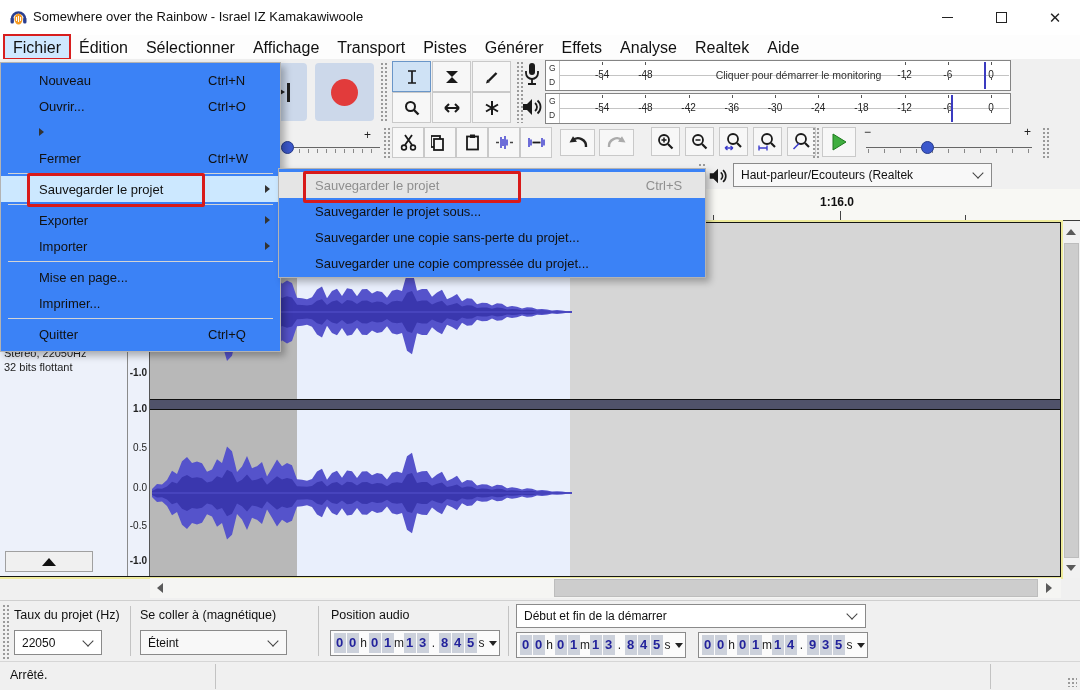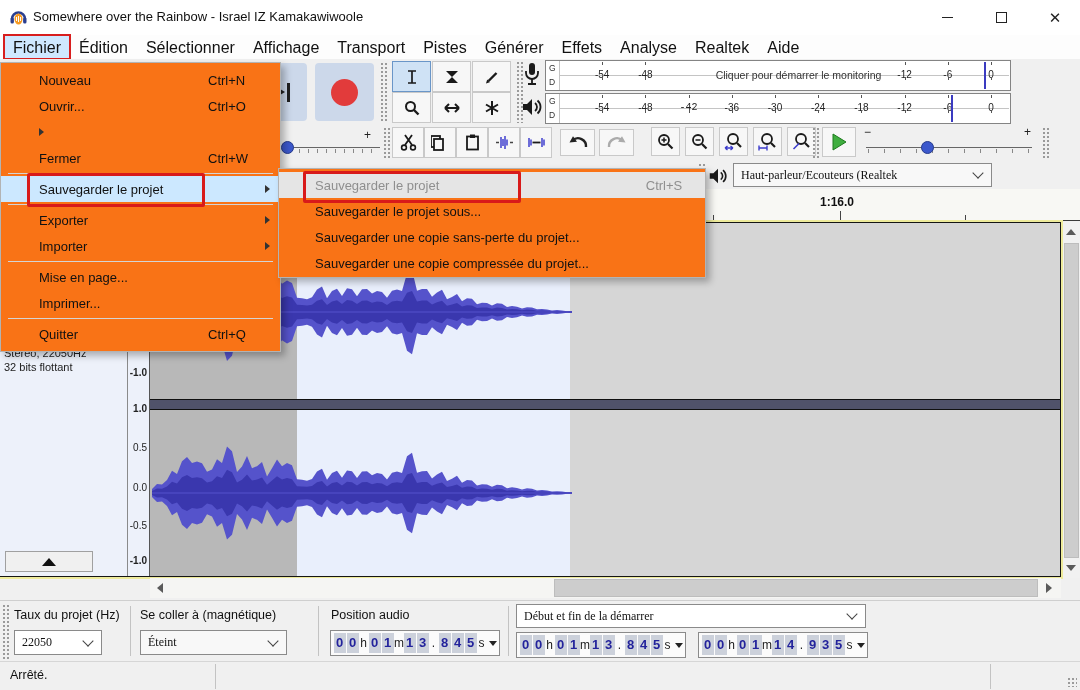--- a/index.html
+++ b/index.html
@@ -35,21 +35,21 @@
   .mt-label{position:absolute;width:26px;text-align:center;font-size:10px;color:#222;top:8px;}
   .mt-tick{position:absolute;width:1px;height:3px;background:#555;}
   .mt-cursor{position:absolute;width:2px;top:1px;bottom:1px;background:#3b3bc0;}
   .mt-monitor{position:absolute;font-size:10.5px;color:#333;top:8px;text-align:center;}
   
   .slider-line{height:1px;background:#666;}
   .slider-ticks{height:4px;background-image:repeating-linear-gradient(to right,#888 0,#888 1px,transparent 1px,transparent 9px);}
   .slider-thumb{width:13px;height:13px;border-radius:50%;background:#3c58cc;border:1px solid #253a8c;box-sizing:border-box;}
   .plusminus{font-size:12px;color:#222;}
   .combo{background:#f8f8f8;border:1px solid #8a8a8a;box-sizing:border-box;display:flex;align-items:center;font-size:12px;}
-  .combo .cb-text{flex:1;padding-left:7px;white-space:nowrap;overflow:hidden;font-family:Liberation Serif, serif;}
+  .combo .cb-text{flex:1;padding-left:7px;white-space:nowrap;overflow:hidden;}
   .chev{width:7px;height:7px;border-right:1.6px solid #444;border-bottom:1.6px solid #444;transform:rotate(45deg);margin-right:9px;margin-top:-4px;flex:none;}
   
   #timeline{left:0;top:189px;width:1080px;height:32px;background:#f8f8f4;border-bottom:1px solid #3a3a3a;box-sizing:border-box;}
   #timeline-label{left:820px;top:6px;font-size:12px;font-weight:bold;}
   .tl-tick{position:absolute;width:1px;background:#444;bottom:0;}
   
   #track{left:0;top:222px;width:1061px;height:355px;border-top:1px solid #151515;border-bottom:1px solid #151515;border-right:1px solid #151515;box-sizing:border-box;box-shadow:0 0 0 2px #eeeb9b;background:#d6d6d6;}
   #track-panel{left:0;top:0;width:128px;height:100%;background:#edf1fa;border-right:1px solid #8a8a8a;box-sizing:border-box;}
   .track-info{left:4px;font-size:11px;color:#222;white-space:nowrap;}
   #collapse-btn{left:5px;top:328px;width:88px;height:21px;background:#f0f0f0;border:1px solid #a0a0a0;box-sizing:border-box;display:flex;align-items:center;justify-content:center;}
@@ -74,21 +74,21 @@
   .vdiv{position:absolute;width:1px;background:#c3c3c3;}
   .timefield{position:absolute;height:26px;background:#fbfbfb;border:1px solid #8a8a8a;box-sizing:border-box;display:flex;align-items:center;padding:0 2px;}
   .timefield .digit{display:inline-block;width:12px;height:20px;line-height:20px;text-align:center;background:#ccd1db;color:#23239c;font-weight:bold;font-size:13px;font-family:"Liberation Sans",sans-serif;margin:0 0.5px;}
   .timefield .unit{display:inline-block;width:9px;text-align:center;color:#222;font-size:12px;}
   .timefield .caret{width:0;height:0;border-left:4px solid transparent;border-right:4px solid transparent;border-top:5px solid #222;margin-left:3px;}
   
   #statusbar{left:0;top:661px;width:1080px;height:29px;background:#f0f0f0;border-top:1px solid #d6d6d6;box-sizing:border-box;}
   #status-text{left:10px;top:6px;font-size:12.5px;}
   .grip-corner{right:3px;bottom:3px;width:10px;height:10px;background-image:radial-gradient(#9a9a9a 1px,transparent 1.2px);background-size:4px 4px;}
   
-  .menu{background:#f97316;border:1px solid #b3b3b3;box-shadow:4px 4px 7px rgba(0,0,0,0.28);box-sizing:border-box;z-index:100;}
+  .menu{background:#3b82f6;border:1px solid #b3b3b3;box-shadow:4px 4px 7px rgba(0,0,0,0.28);box-sizing:border-box;z-index:100;}
   #file-menu{left:0;top:62px;width:281px;height:290px;padding-top:4px;}
   .fm-row{display:flex;align-items:center;height:26px;padding:0 10px 0 38px;font-size:13px;position:relative;}
   .fm-row.hl{background:#cce8ff;}
   .fm-label{flex:1;white-space:nowrap;}
   .fm-short{width:62px;text-align:left;white-space:nowrap;margin-left:21px;}
   .fm-arrow{width:0;height:0;border-left:5px solid #333;border-top:4px solid transparent;border-bottom:4px solid transparent;}
   .fm-sep{border-top:1px solid #d4d4d4;margin:2px 7px;}
   .red-box{position:absolute;border:3px solid #d81a1a;border-radius:2px;pointer-events:none;z-index:5;}
   #save-submenu{left:278px;top:168px;width:428px;height:110px;padding-top:3px;}
   .sm-row{display:flex;align-items:center;height:26px;padding:0 16px 0 36px;font-size:13px;position:relative;}
@@ -216,21 +216,21 @@
       <div class="vsep"></div>
         <div class="midline"></div>
     <div class="chlabel" style="top: 2px;">G</div>
         <div class="chlabel" style="top: 16px;">D</div>
         <div class="mt-label" style="left: 43.2px;">-54</div>
         <div class="mt-tick" style="left: 56.2px; top: 1px;"></div>
         <div class="mt-tick" style="left: 56.2px; top: 16px;"></div>
         <div class="mt-label" style="left: 86.4px;">-48</div>
         <div class="mt-tick" style="left: 99.4px; top: 1px;"></div>
         <div class="mt-tick" style="left: 99.4px; top: 16px;"></div>
-        <div class="mt-label" style="left: 129.6px; font-family: Liberation Mono, monospace;">-42</div>
+        <div class="mt-label" style="left: 129.6px;">-42</div>
         <div class="mt-tick" style="left: 142.6px; top: 1px;"></div>
         <div class="mt-tick" style="left: 142.6px; top: 16px;"></div>
         <div class="mt-label" style="left: 172.8px;">-36</div>
         <div class="mt-tick" style="left: 185.8px; top: 1px;"></div>
         <div class="mt-tick" style="left: 185.8px; top: 16px;"></div>
         <div class="mt-label" style="left: 216px;">-30</div>
         <div class="mt-tick" style="left: 229px; top: 1px;"></div>
         <div class="mt-tick" style="left: 229px; top: 16px;"></div>
         <div class="mt-label" style="left: 259.2px;">-24</div>
         <div class="mt-tick" style="left: 272.2px; top: 1px;"></div>

